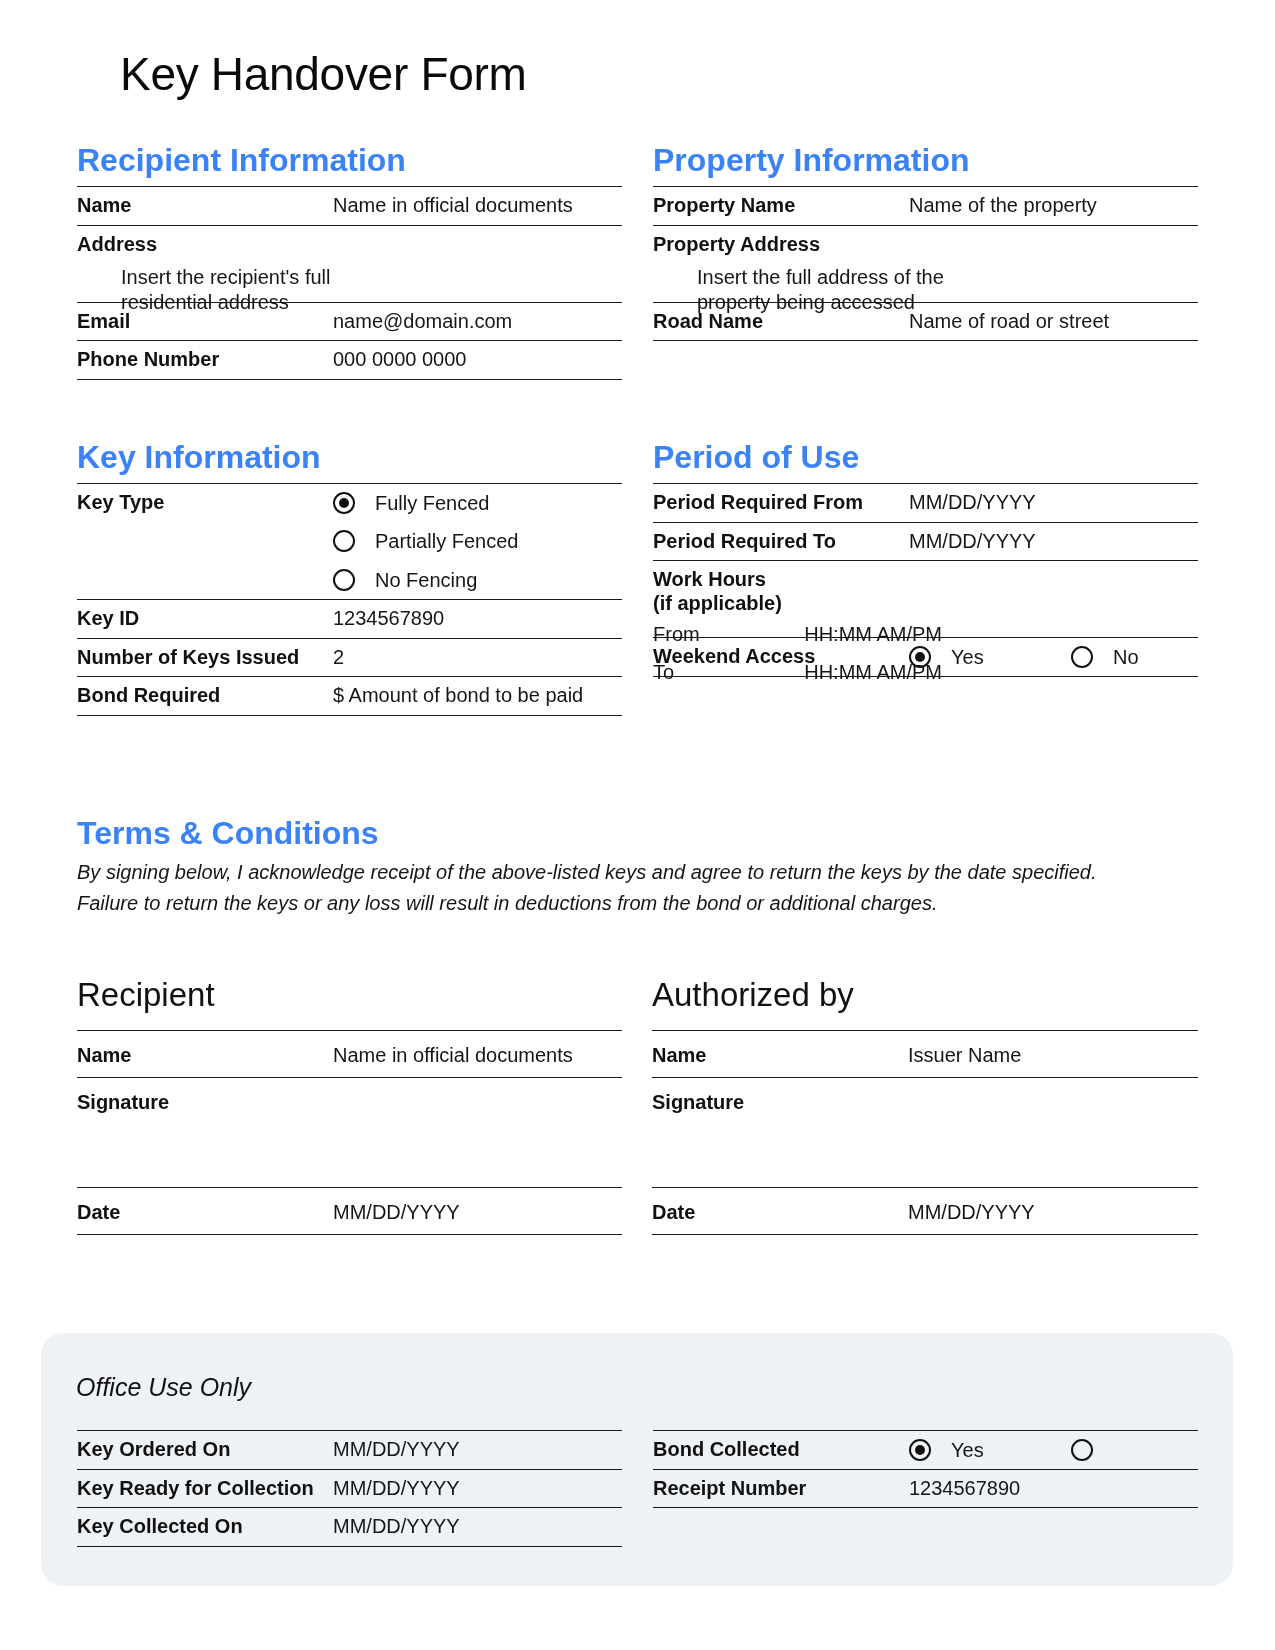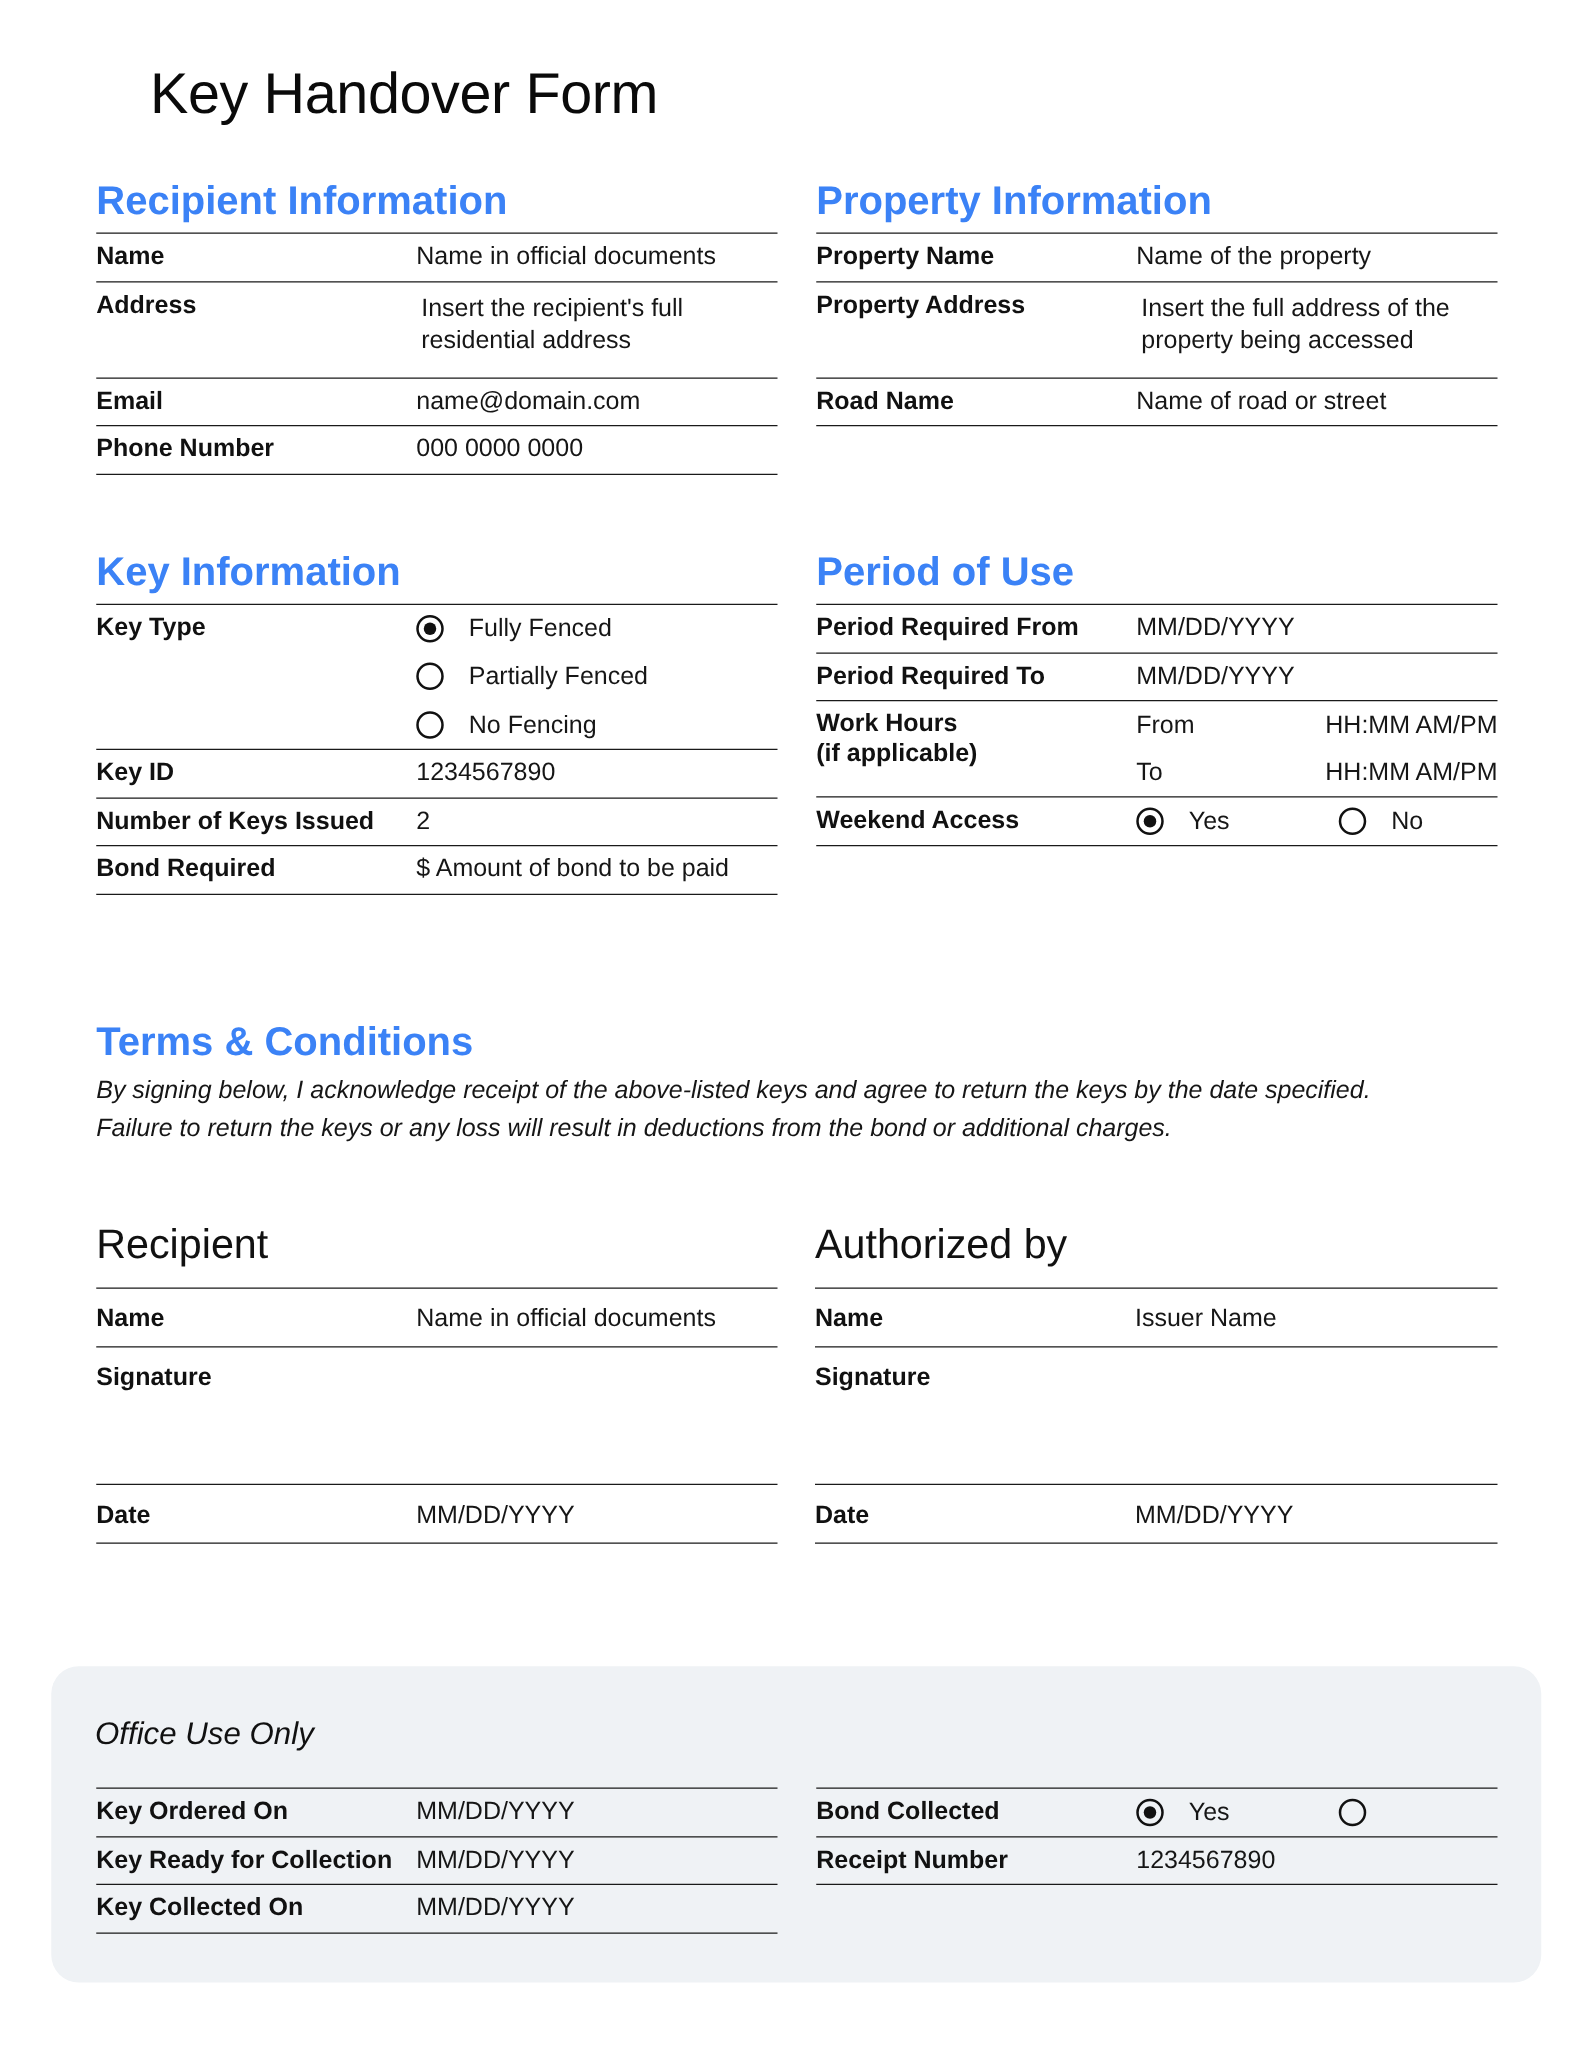--- a/index.html
+++ b/index.html
@@ -32,23 +32,23 @@
     display: flex;
   }
   .row .label {
     width: 256px; flex: none;
     font-size: 20px; font-weight: 700; color: #111;
     line-height: 24px; padding-top: 6px;
   }
   .row .value {
     font-size: 20px; color: #161616; line-height: 24px; padding-top: 6px;
   }
-  .row .value.multi { padding-left: 4px; padding-top: 9px; line-height: 25px; }
+  .row .value.multi { padding-left: 4px; padding-top: 9px; line-height: 25px; margin-left: 40px; }
   .r38 { height: 38.5px; }
-  .r77 { height: 77px; }
+  .r77 { height: 77px; flex-direction: column; }
   .r47 { height: 47px; }
   .r110 { height: 110px; }
   .r47 .label, .r47 .value, .r110 .label { padding-top: 12px; }
   .radio-group { display: flex; flex-direction: column; }
   .radio-item { display: flex; align-items: center; height: 38.5px; }
   .radio {
     width: 22px; height: 22px; border-radius: 50%;
     border: 2px solid #111; position: relative; flex: none;
   }
   .radio.checked::after {

